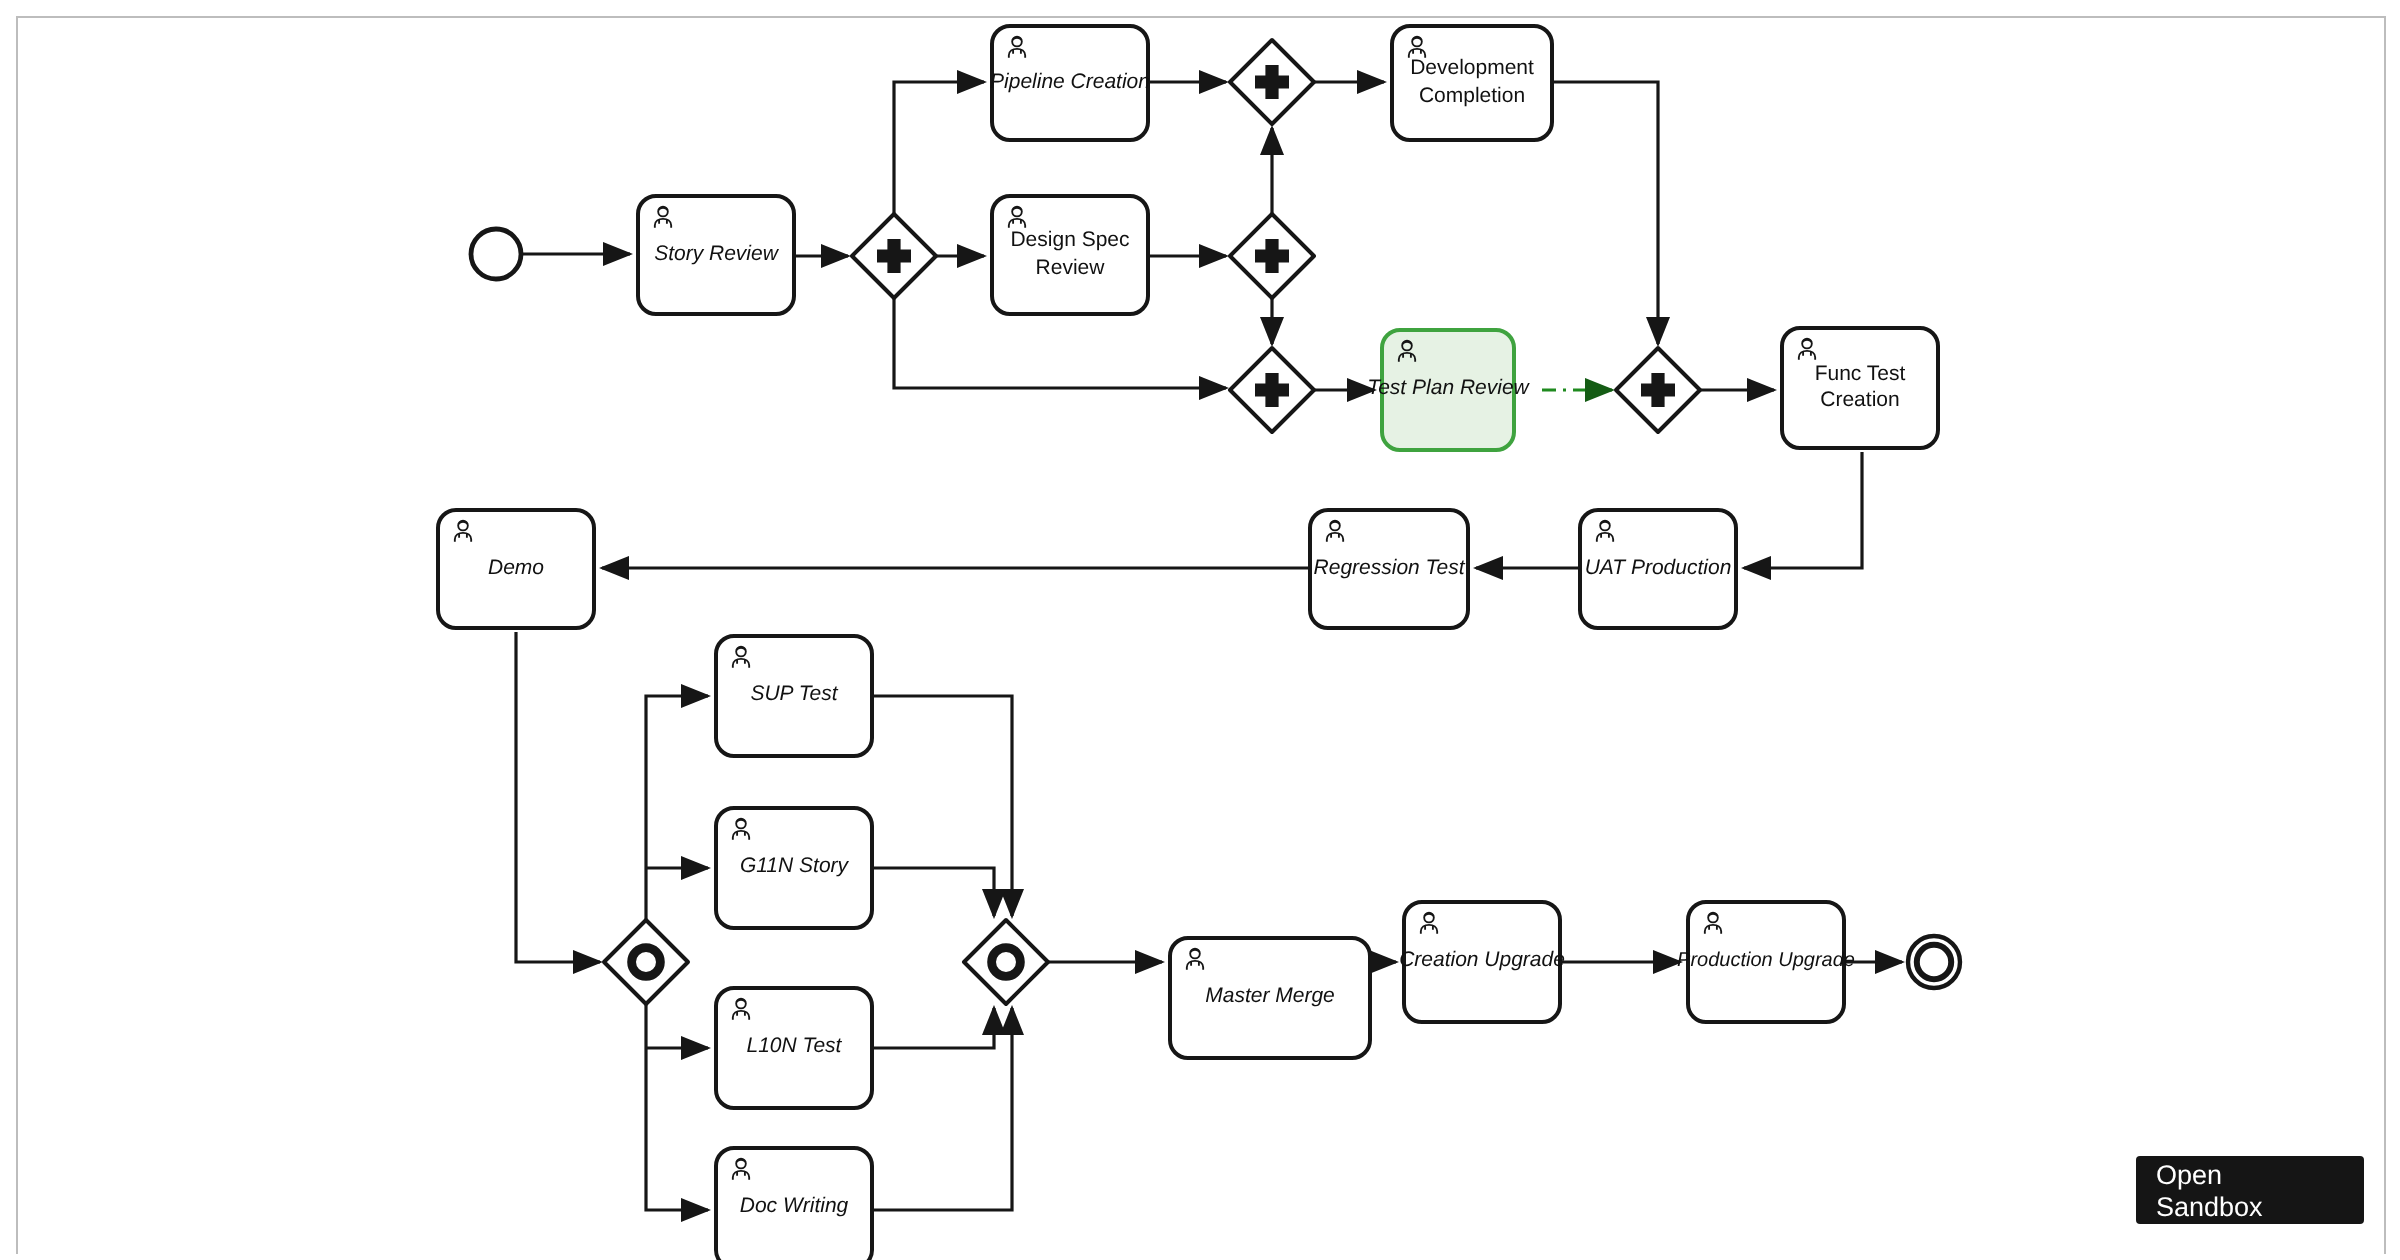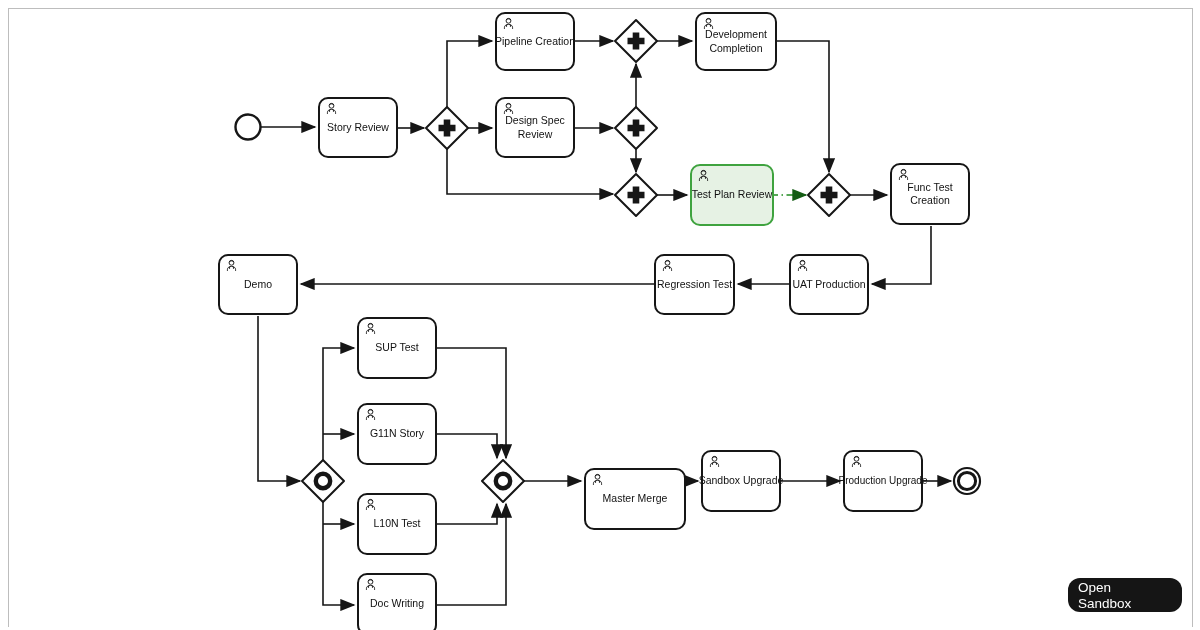--- a/index.html
+++ b/index.html
@@ -11,25 +11,25 @@
   .edge{stroke:#161616;stroke-width:1.6;fill:none;}
   .edge.green{stroke:#1f8a1f;stroke-dasharray:7 3.5 1.5 3.5;}
   .gw-shape{fill:#ffffff;stroke:#161616;stroke-width:2;stroke-linejoin:round;}
   .gw-plus{stroke:#161616;stroke-width:6.6;fill:none;}
   .gw-circ{stroke:#161616;stroke-width:4.4;fill:none;}
   .evt{fill:#ffffff;stroke:#161616;}
   .task{position:absolute;box-sizing:border-box;background:#ffffff;border:2px solid #161616;
         border-radius:10px;display:flex;align-items:center;justify-content:center;
         text-align:center;z-index:2;cursor:default;}
   .task .tlabel{font-size:10.5px;line-height:1.25;color:#111111;padding:0 2px;}
-  .task .tlabel.nowrap{white-space:nowrap;}
+  .task .tlabel.nowrap{white-space:nowrap;font-style:italic;}
   .task.highlight{background:#e6f2e4;border-color:#3fa33f;}
   .ticon{position:absolute;top:3px;left:5px;width:13px;height:13px;}
   .sandbox-btn{position:absolute;left:1068px;top:578px;width:114px;height:34px;box-sizing:border-box;
-        background:#151515;color:#ffffff;border-radius:12px;font-size:13.5px;line-height:1.18;
+        background:#151515;color:#ffffff;border-radius:2px;font-size:13.5px;line-height:1.18;
         padding:2px 26px 2px 10px;z-index:3;cursor:pointer;}
 </style>
 </head>
 <body>
 
 <div class="stage">
 
   <svg width="0" height="0" style="position:absolute">
     <defs>
       <g id="uicon" fill="none" stroke="#161616" stroke-width="1">
@@ -134,21 +134,21 @@
         <use href="#uicon"></use>
       </svg>
     <span class="tlabel nowrap">Story Review</span>
   </div>
   <div class="task" style="left:495px;top:97px;width:80px;height:61px">
     <svg class="ticon" viewBox="0 0 14 14">
         <use href="#uicon"></use>
       </svg>
     <span class="tlabel">Design Spec Review</span>
   </div>
-  <div class="task highlight" style="left:690px;top:164px;width:84px;height:62px">
+  <div class="task highlight" style="left:690px;top:164px;width:68px;height:62px">
     <svg class="ticon" viewBox="0 0 14 14">
         <use href="#uicon"></use>
       </svg>
     <span class="tlabel nowrap">Test Plan Review</span>
   </div>
   <div class="task" style="left:890px;top:163px;width:80px;height:62px">
     <svg class="ticon" viewBox="0 0 14 14">
         <use href="#uicon"></use>
       </svg>
     <span class="tlabel">Func Test Creation</span>
@@ -198,21 +198,21 @@
   <div class="task" style="left:584px;top:468px;width:102px;height:62px">
     <svg class="ticon" viewBox="0 0 14 14">
         <use href="#uicon"></use>
       </svg>
     <span class="tlabel nowrap">Master Merge</span>
   </div>
   <div class="task" style="left:701px;top:450px;width:80px;height:62px">
     <svg class="ticon" viewBox="0 0 14 14">
         <use href="#uicon"></use>
       </svg>
-    <span class="tlabel nowrap">Sandbox Upgrade</span>
+    <span class="tlabel nowrap">Creation Upgrade</span>
   </div>
   <div class="task" style="left:843px;top:450px;width:80px;height:62px">
     <svg class="ticon" viewBox="0 0 14 14">
         <use href="#uicon"></use>
       </svg>
     <span class="tlabel nowrap" style="font-size:10px">Production Upgrade</span>
   </div>
 
   <div class="sandbox-btn">Open Sandbox</div>
 

